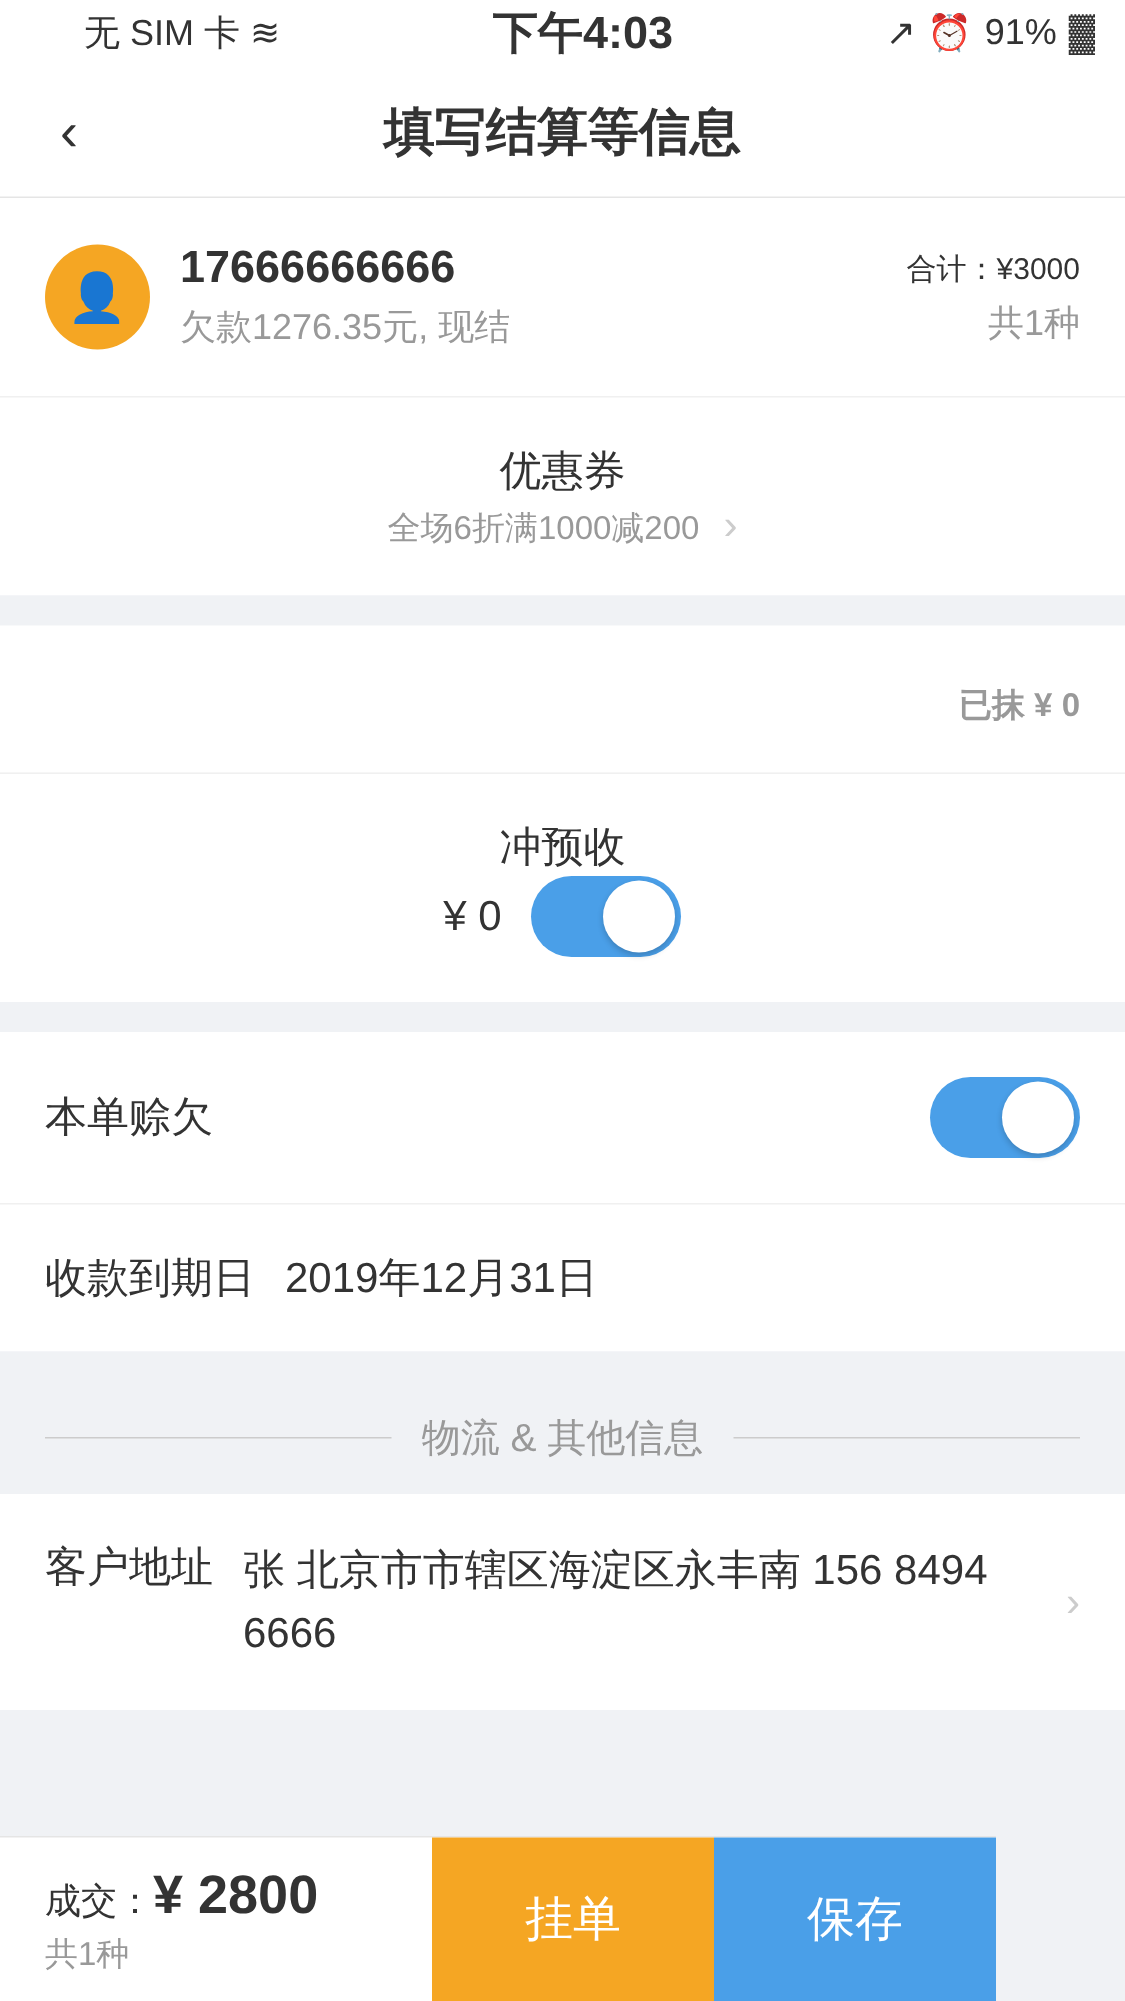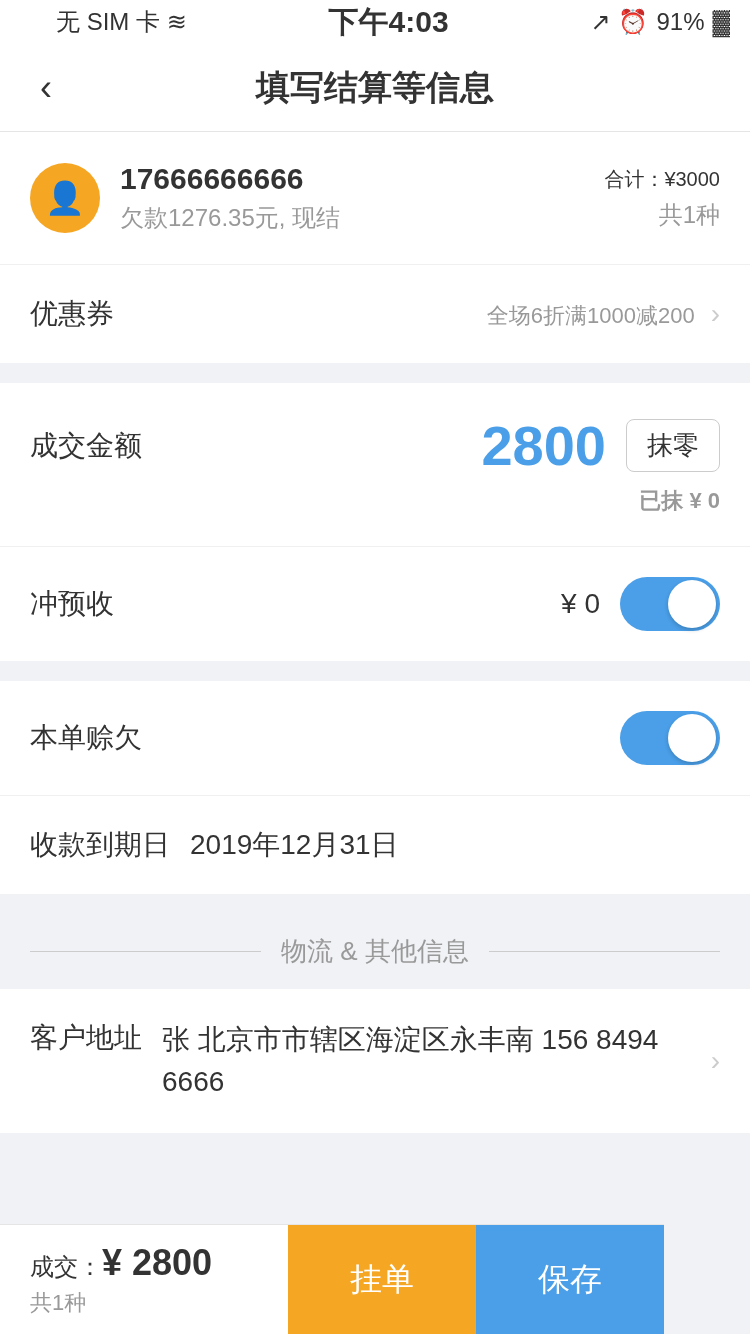--- a/index.html
+++ b/index.html
@@ -88,20 +88,21 @@
     .customer-count { font-size: 24px; color: #999; margin-top: 6px; }
 
     
     .info-row {
       display: flex;
       align-items: center;
       justify-content: space-between;
       background: #fff;
       padding: 30px 30px;
       border-top: 1px solid #f0f0f0;
+      flex-direction: column;
     }
     .info-row-label { font-size: 28px; color: #333; }
     .info-row-right { display: flex; align-items: center; gap: 16px; }
     .discount-amount { font-size: 36px; color: #333; font-weight: 500; }
     .discount-sub { font-size: 22px; color: #999; margin-top: 4px; }
     .chevron { color: #ccc; font-size: 28px; }
 
     
     .deal-section {
       background: #fff;
@@ -150,20 +151,21 @@
     
     .prepay-section {
       background: #fff;
       padding: 30px;
       border-top: 1px solid #f0f0f0;
     }
     .prepay-row {
       display: flex;
       align-items: center;
       justify-content: space-between;
+      flex-direction: column;
     }
     .prepay-label { font-size: 28px; color: #333; }
     .prepay-right { display: flex; align-items: center; gap: 20px; }
     .prepay-amount-group { text-align: right; }
     .prepay-amount { font-size: 28px; color: #333; }
     .prepay-sub { font-size: 22px; color: #999; margin-top: 6px; }
 
     
     .debit-section {
       background: #fff;
@@ -300,27 +302,20 @@
     <div>
       <div class="discount-sub">全场6折满1000减200</div>
     </div>
     <span class="chevron">›</span>
   </div>
 </div>
 
 <div class="section-divider"></div>
 
 <div class="deal-section">
-  <div class="deal-row">
-    <span class="deal-label">成交金额</span>
-    <div class="deal-amount-group">
-      <span class="deal-amount-value">2800</span>
-      <button class="round-btn">抹零</button>
-    </div>
-  </div>
   <div class="deal-sub">已抹  ¥ 0</div>
 </div>
 
 <div class="prepay-section">
   <div class="prepay-row">
     <span class="prepay-label">冲预收</span>
     <div class="prepay-right">
       <div class="prepay-amount-group">
         <div class="prepay-amount">¥ 0</div>
       </div>

